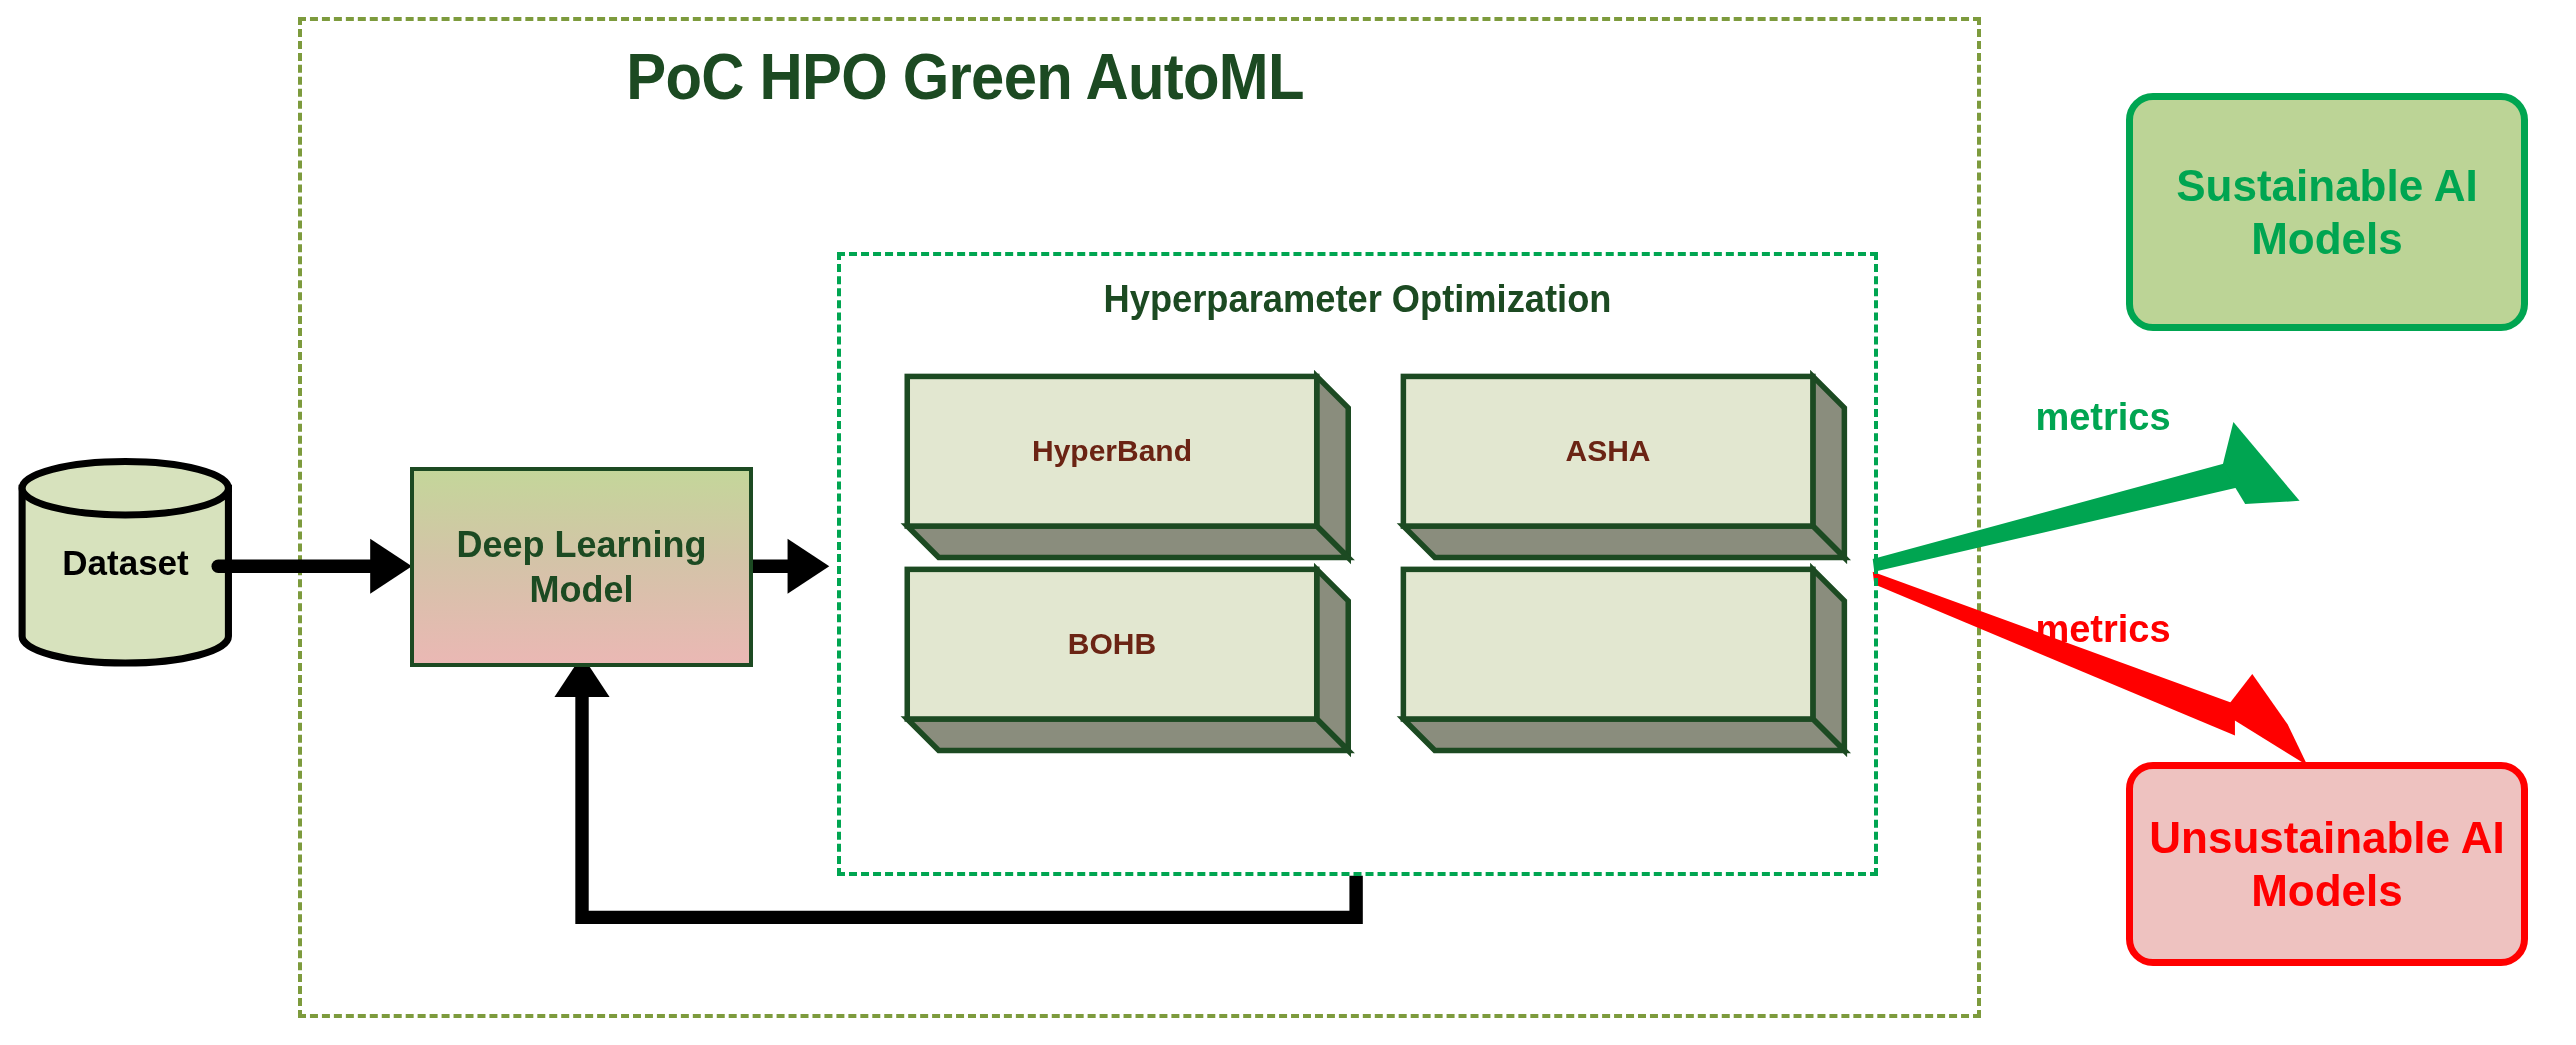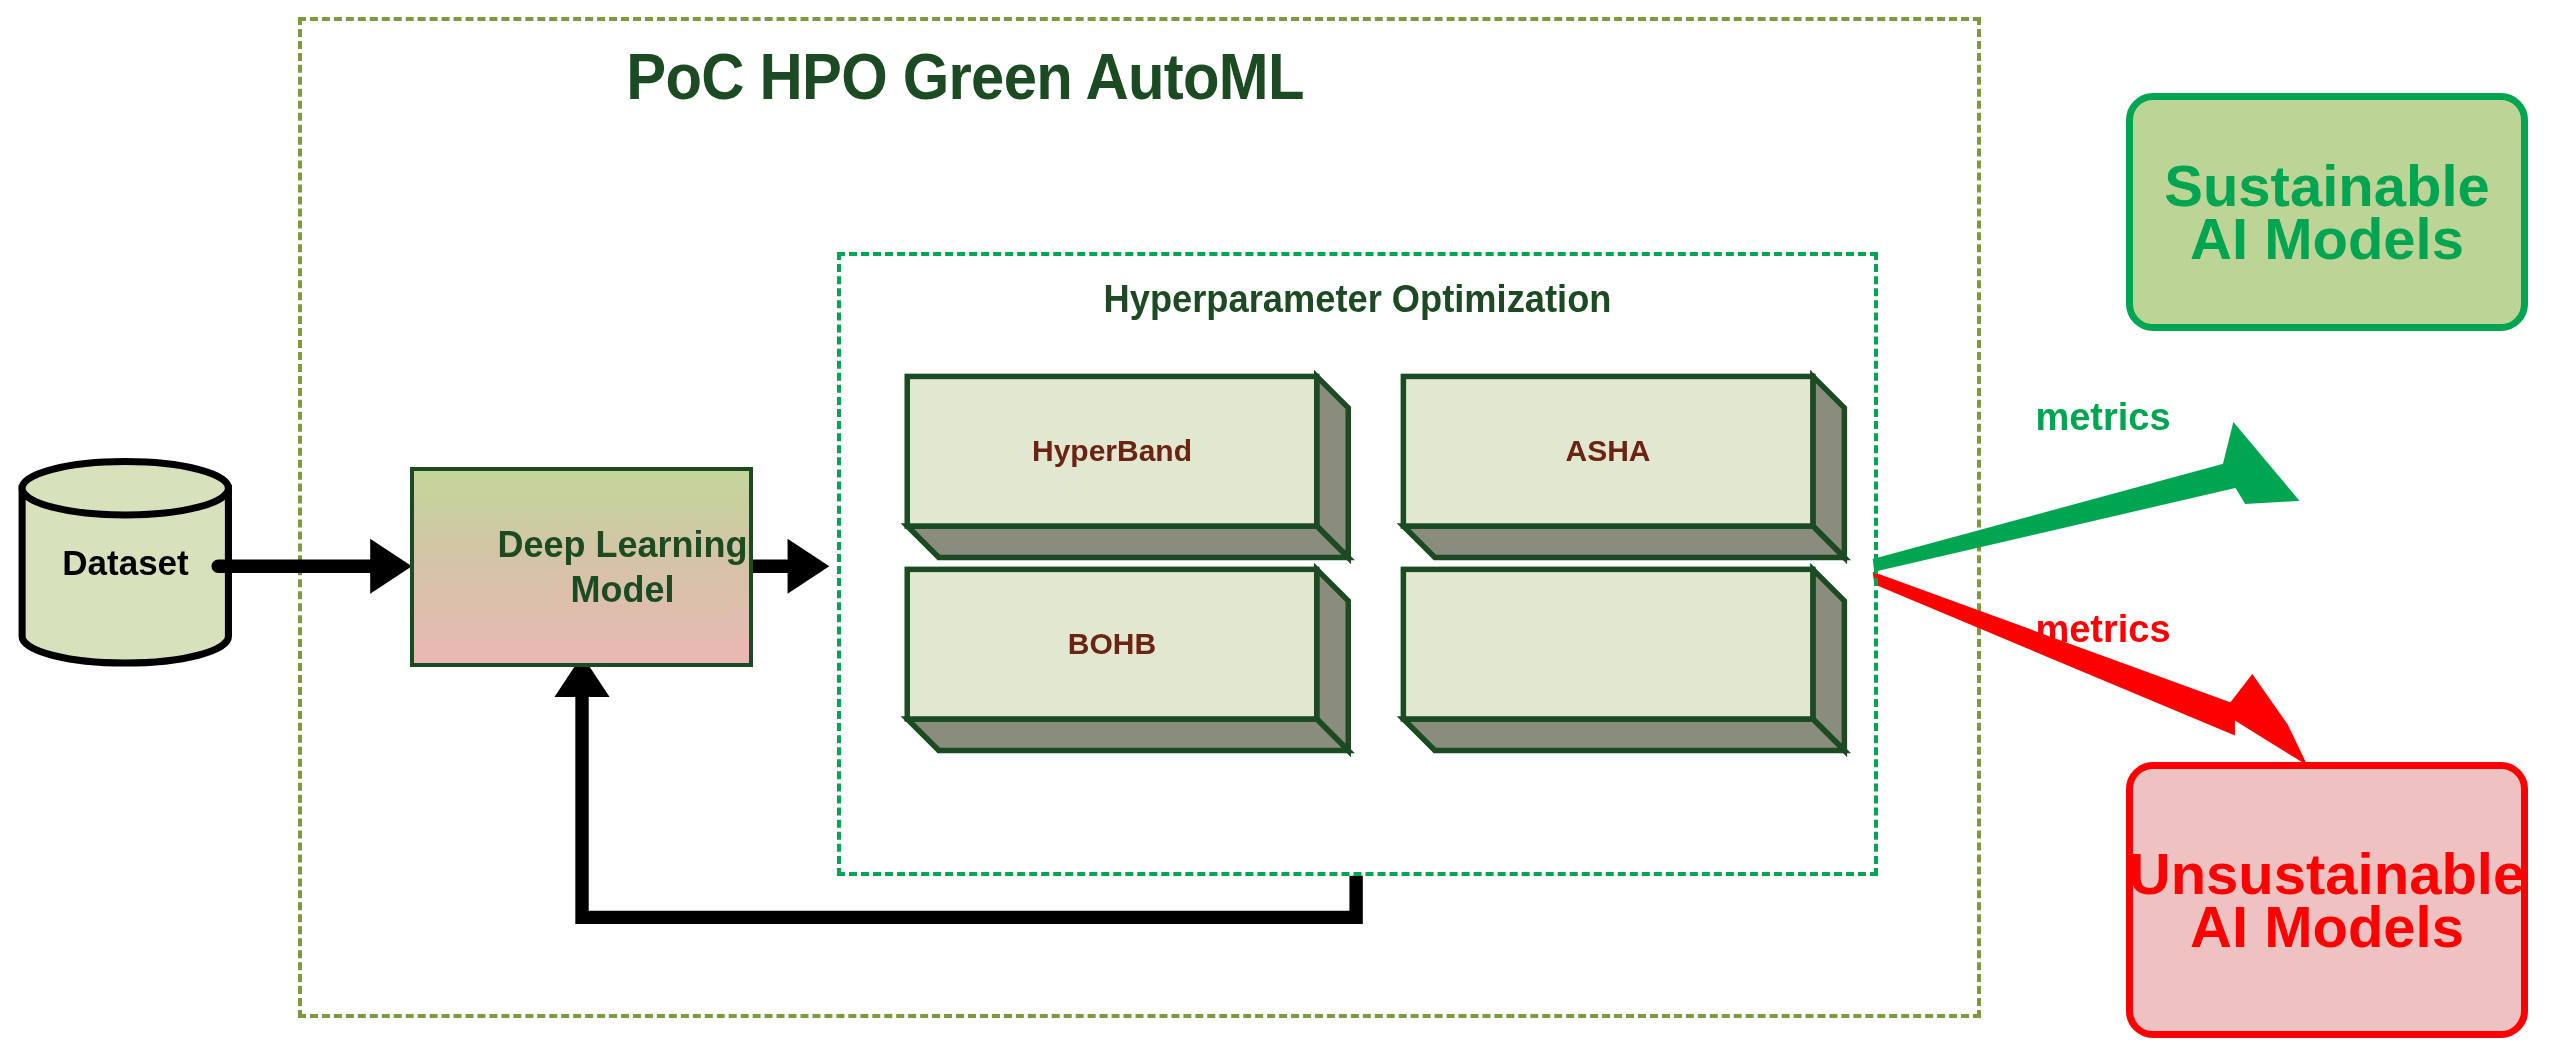--- a/index.html
+++ b/index.html
@@ -78,21 +78,20 @@
     position: absolute;
     left: 410px;
     top: 522px;
     width: 343px;
     text-align: center;
     font-size: 36px;
     line-height: 45px;
     font-weight: bold;
     color: #1c4a22;
     font-family: "Liberation Sans", sans-serif;
-    margin-left: 41px;
   }
   
   .hpo-frame {
     position: absolute;
     left: 837px;
     top: 252px;
     width: 1041px;
     height: 624px;
     border: 4.7px dashed #00a551;
     box-sizing: border-box;
@@ -136,39 +135,39 @@
   .b3d-pbt       { left: 1403px; top: 569px; }
   
   .outcome-box {
     position: absolute;
     box-sizing: border-box;
     border-radius: 27px;
     display: flex;
     align-items: center;
     justify-content: center;
     text-align: center;
-    font-size: 58px;
+    font-size: 44px;
     line-height: 53px;
     font-weight: bold;
     font-family: "Liberation Sans", sans-serif;
   }
   .sustainable-box {
     left: 2126px;
     top: 93px;
     width: 402px;
     height: 238px;
     border: 7px solid #00a551;
     background: #bcd496;
     color: #00a551;
   }
   .unsustainable-box {
     left: 2126px;
     top: 762px;
     width: 402px;
-    height: 276px;
+    height: 204px;
     border: 7px solid #ff0000;
     background: #eec2c0;
     color: #ff0000;
   }
   
   .metric-label {
     position: absolute;
     text-align: center;
     font-size: 38px;
     line-height: 47px;

